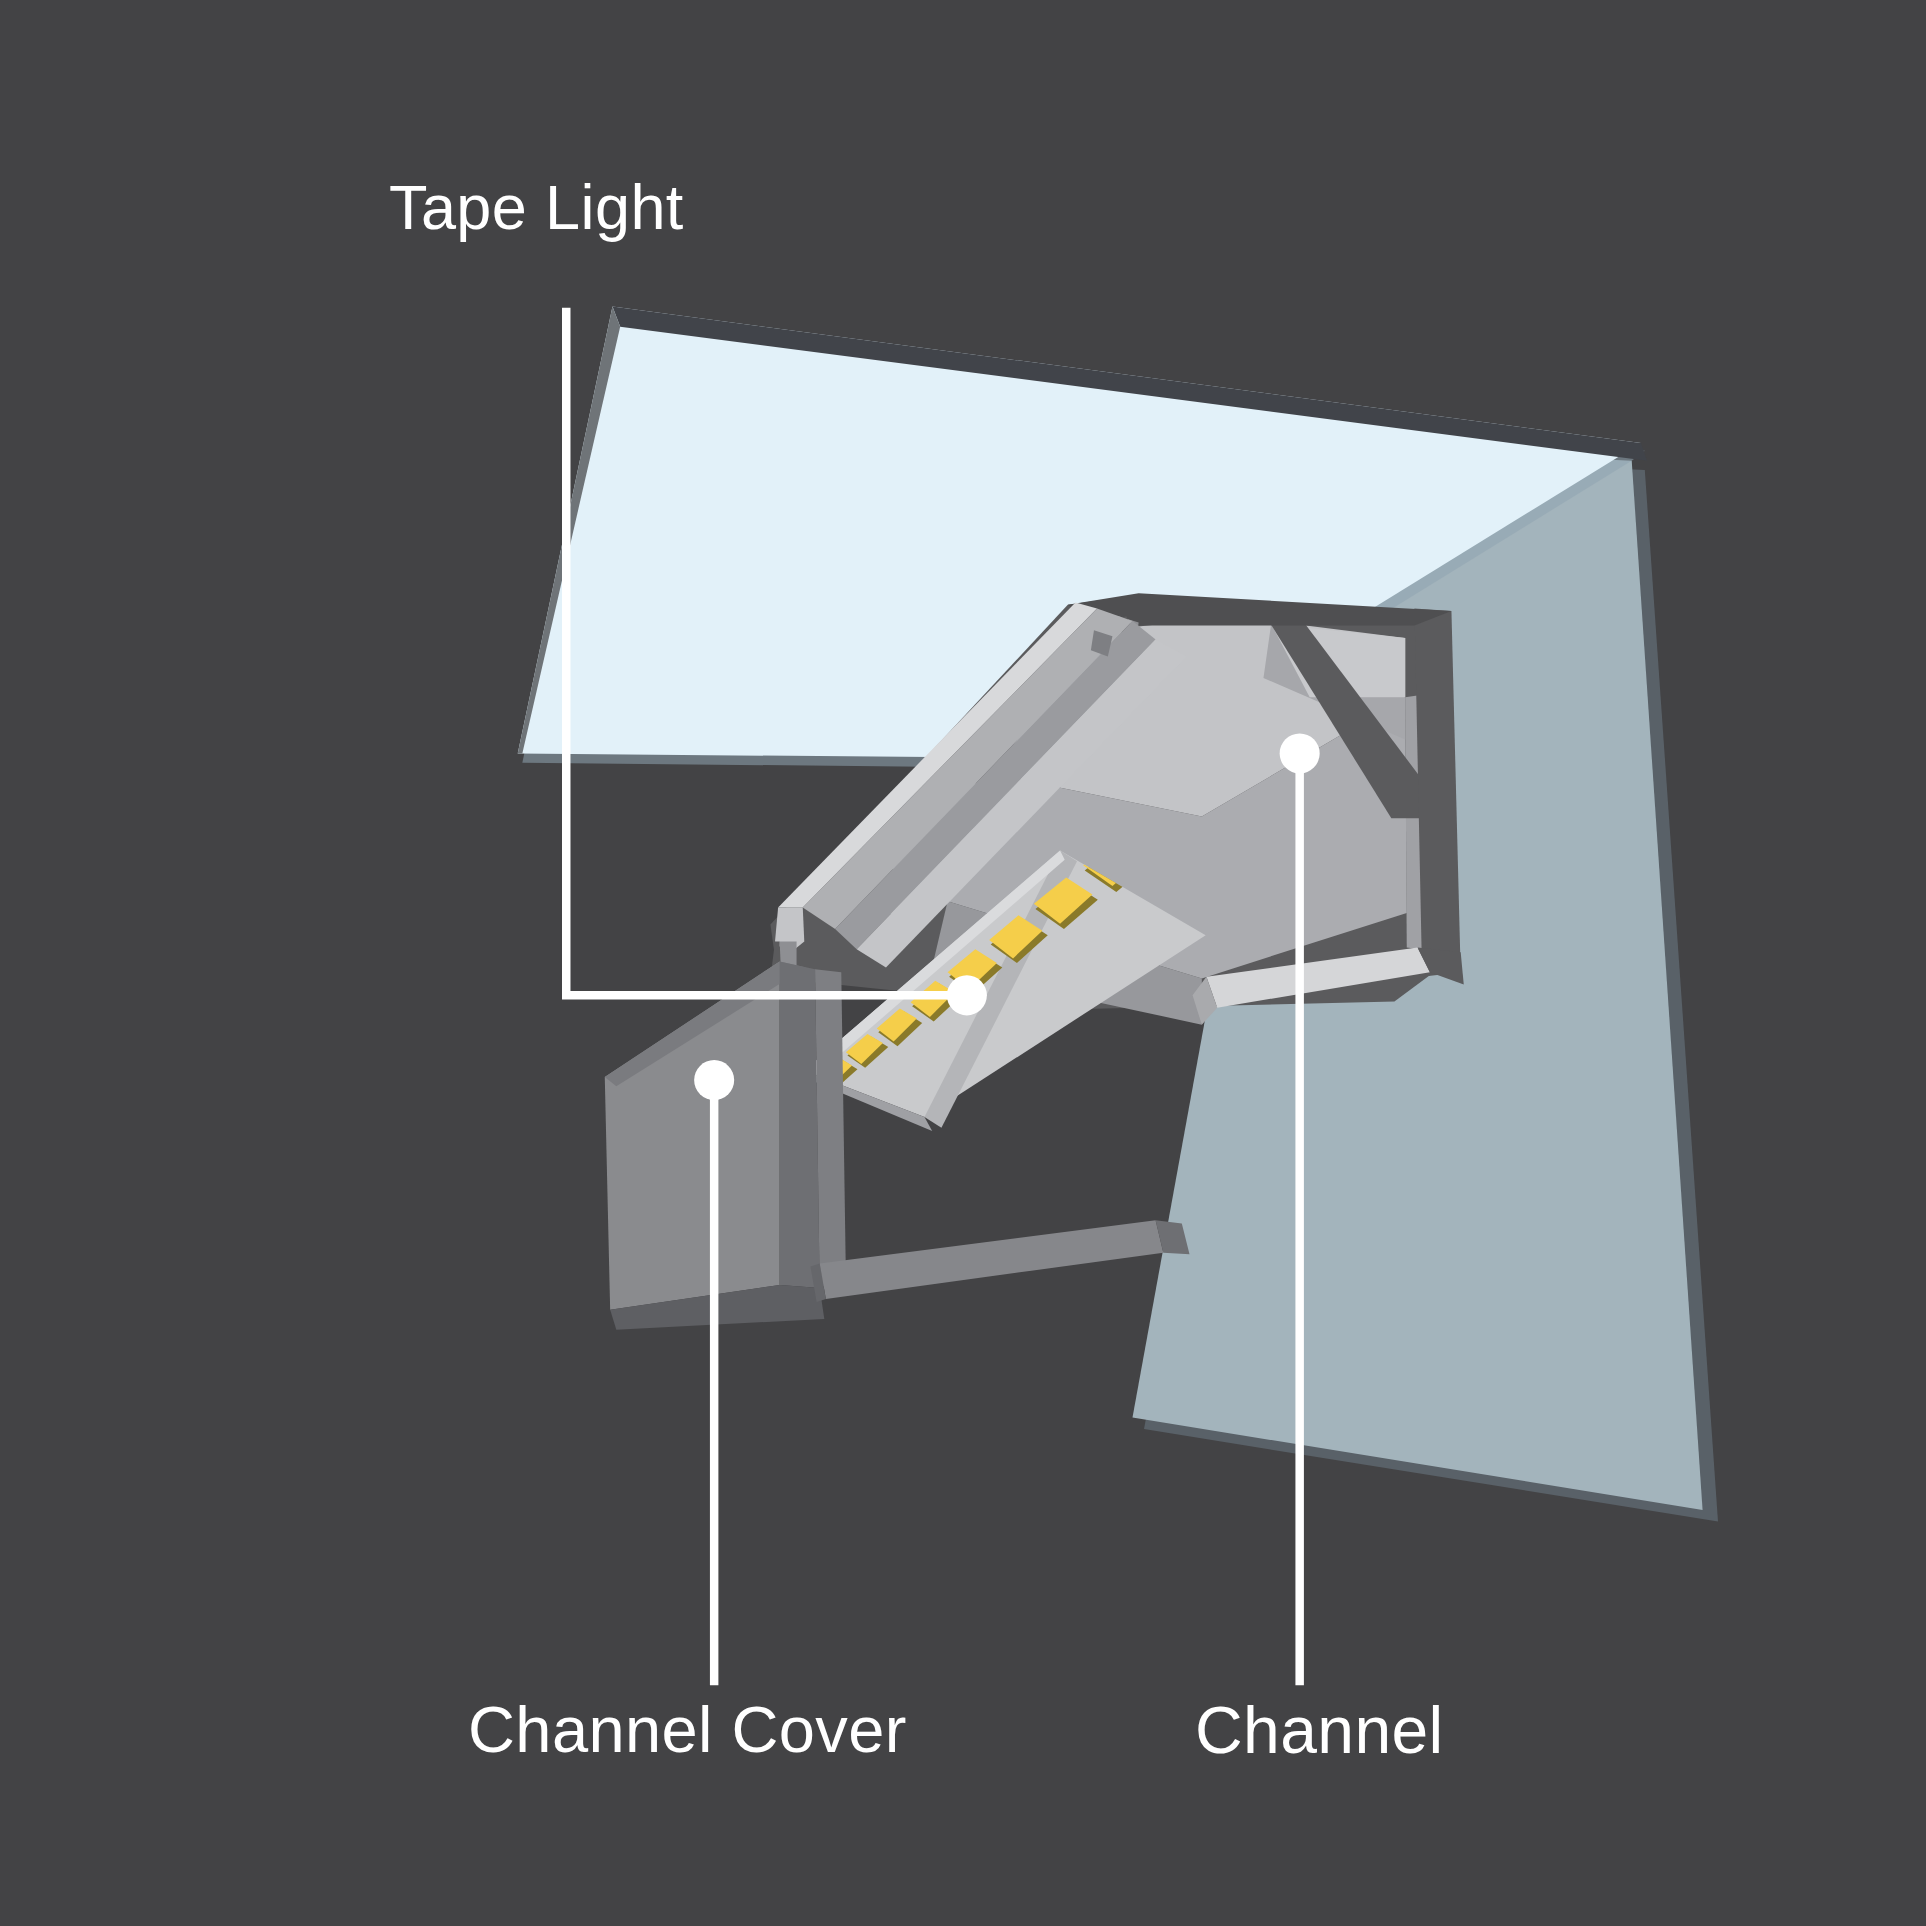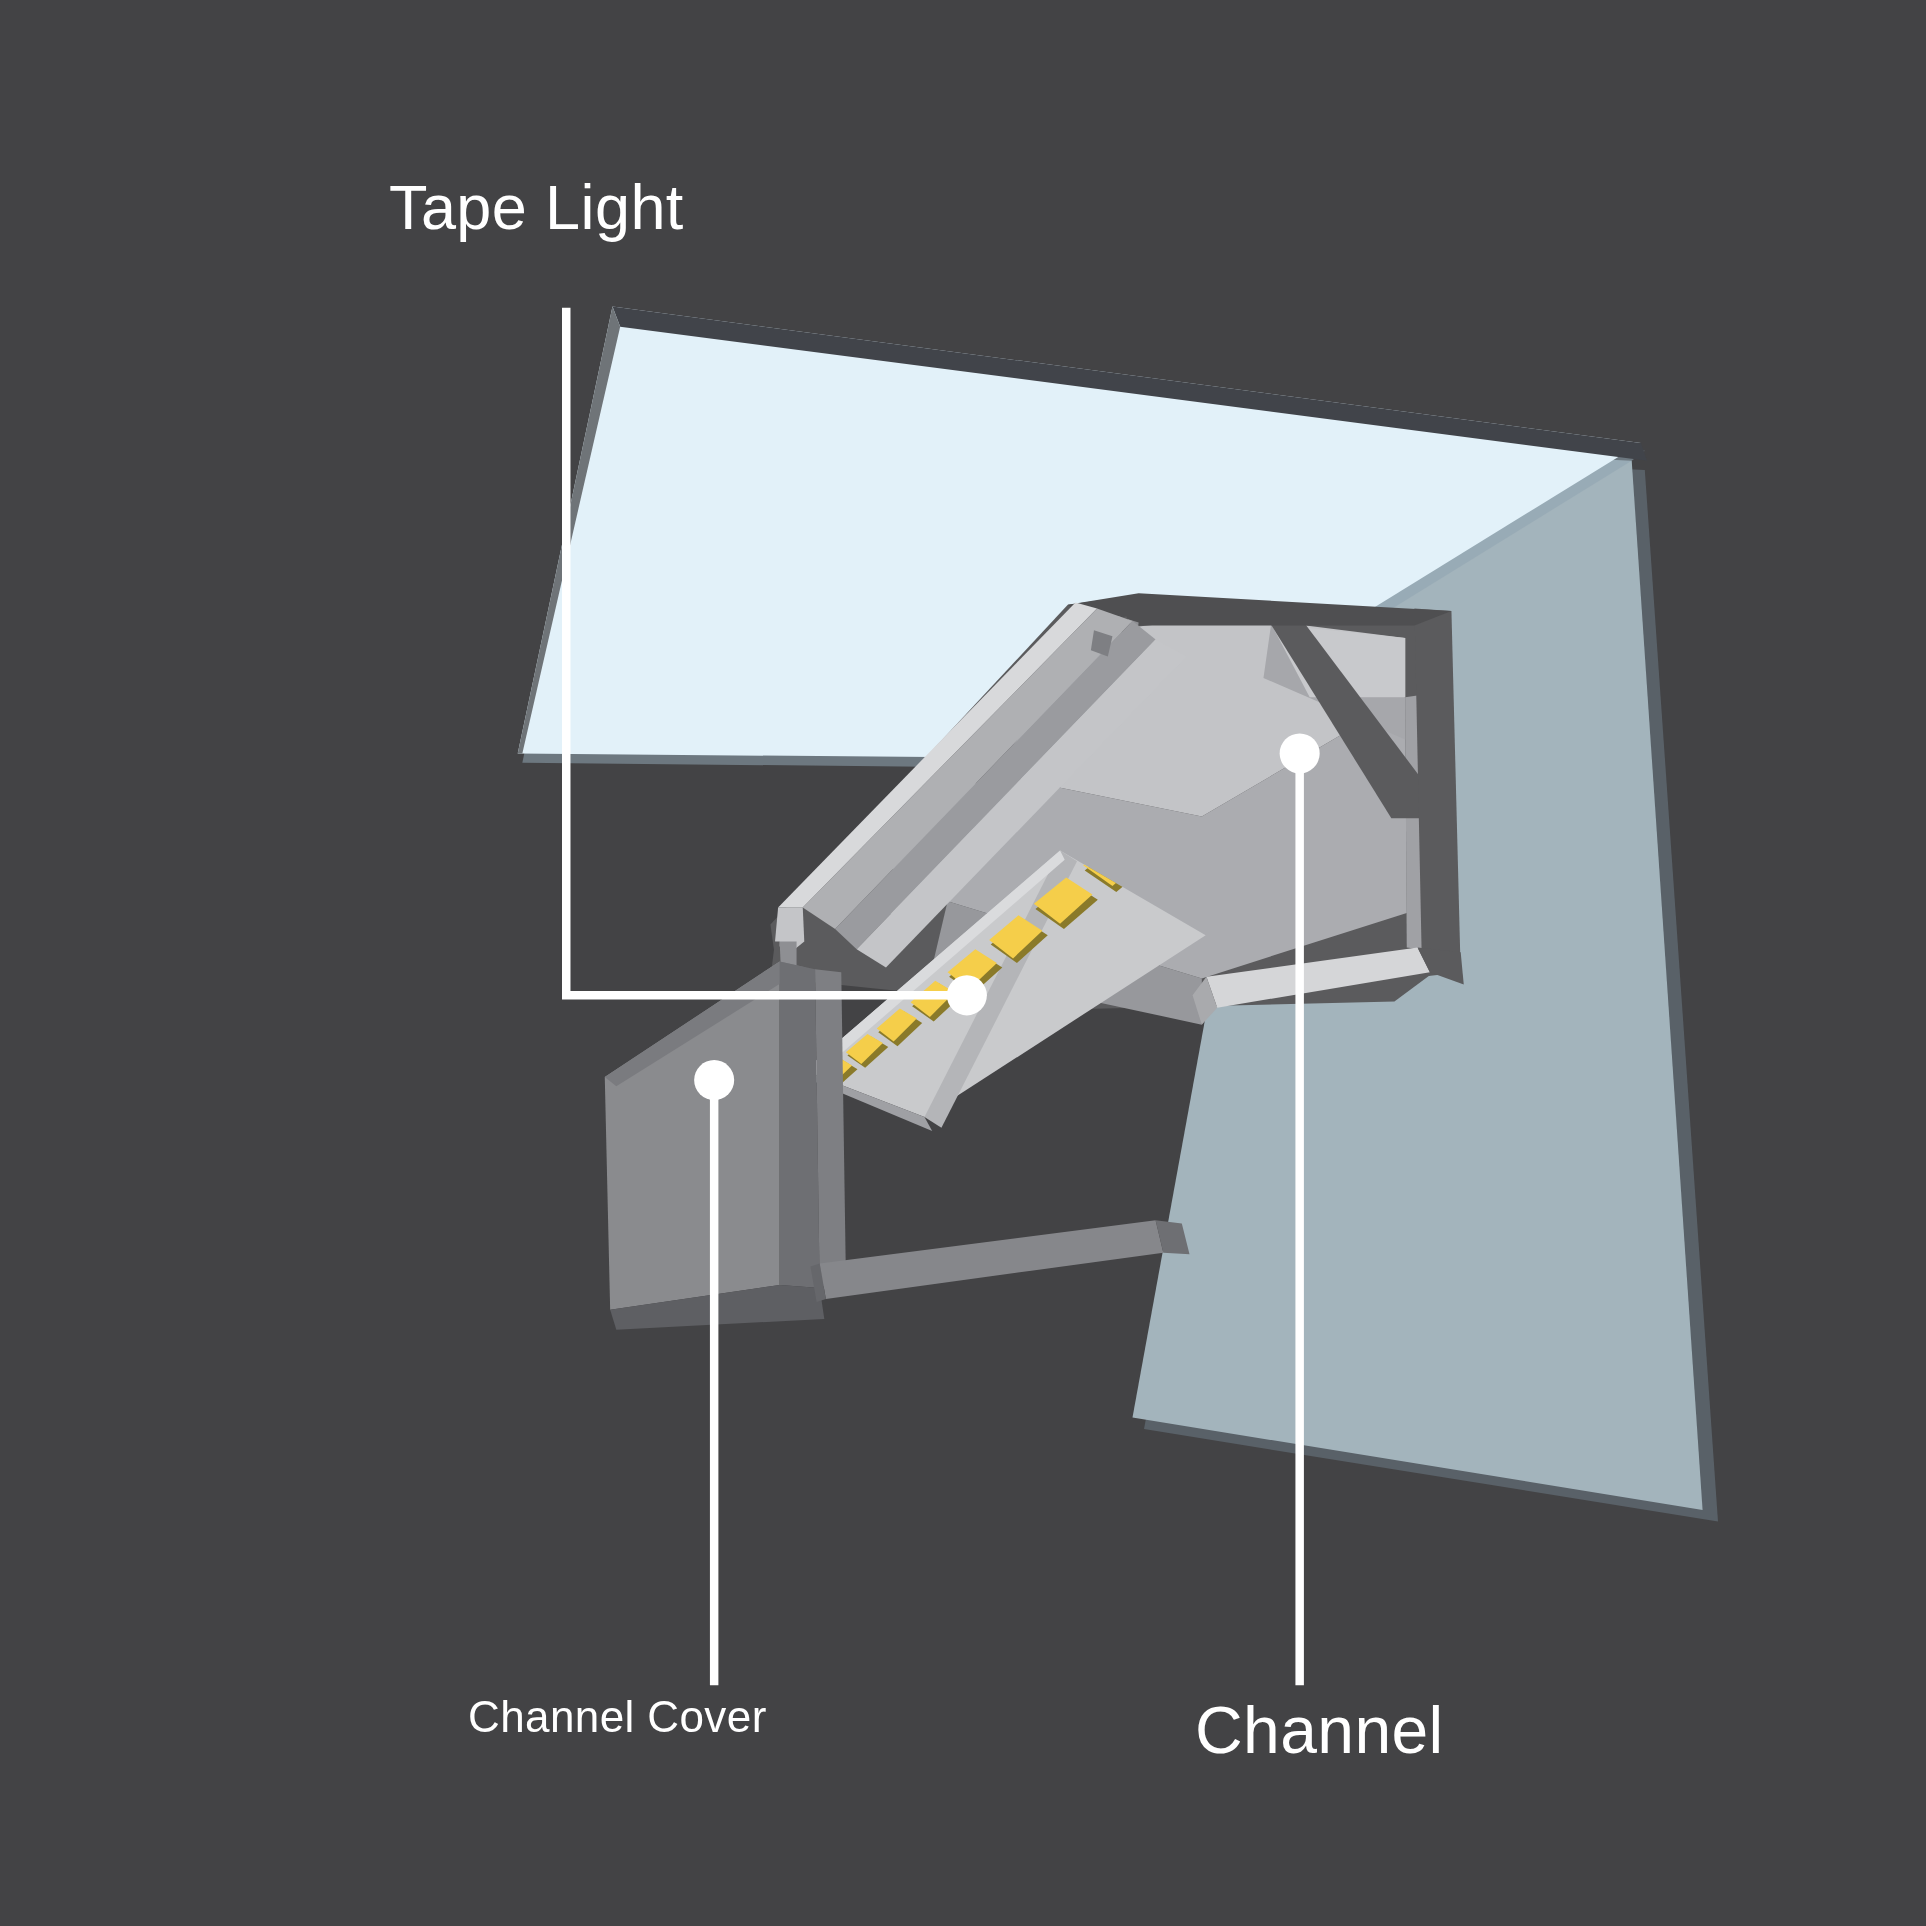--- a/index.html
+++ b/index.html
@@ -35,21 +35,21 @@
     letter-spacing: 0.4px;
   }
   #label-tape-light {
     left: 389px;
     top: 171px;
     font-size: 63px;
   }
   #label-channel-cover {
     left: 468px;
     top: 1692px;
-    font-size: 44px;
+    font-size: 65px;
   }
   #label-channel {
     left: 1195px;
     top: 1692px;
     font-size: 66px;
   }
 </style>
 </head>
 <body>
 

